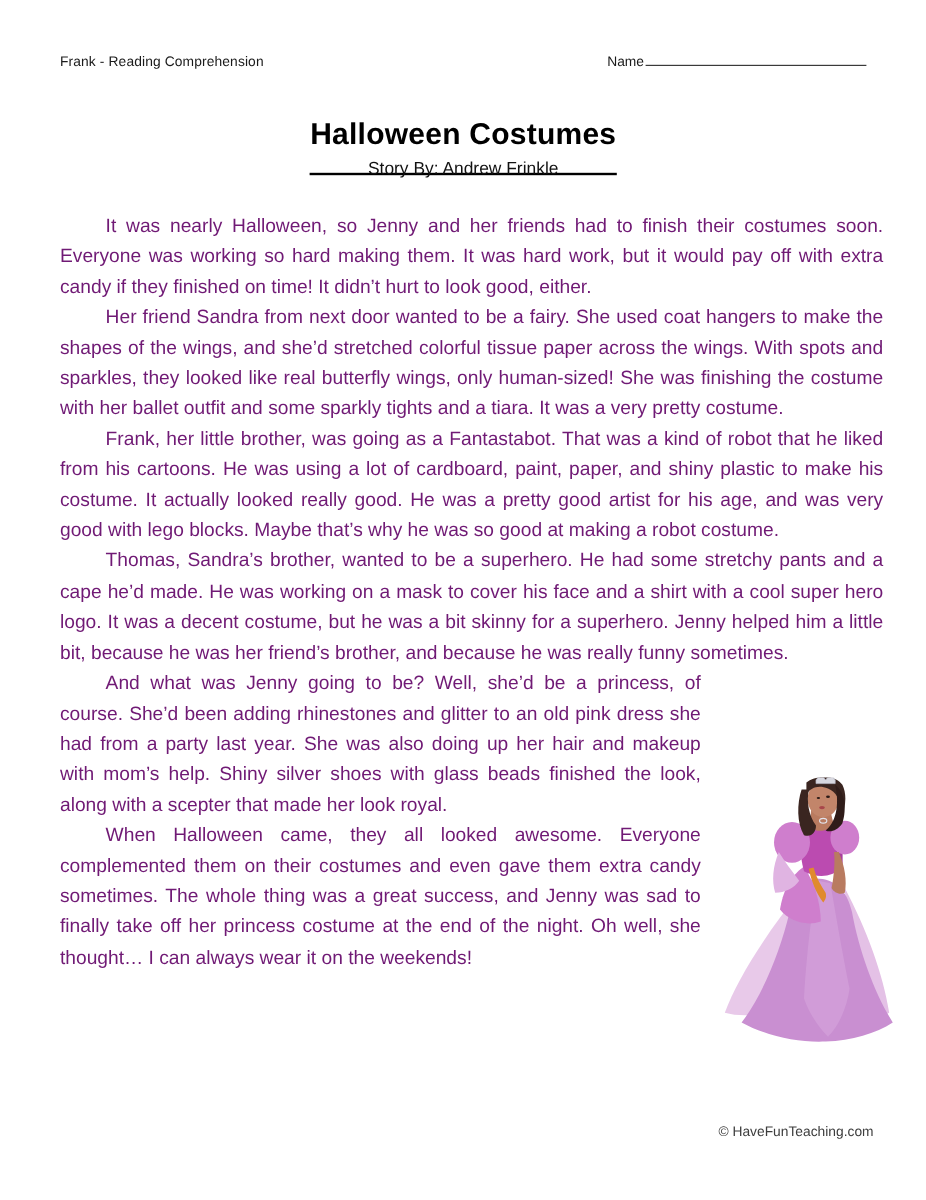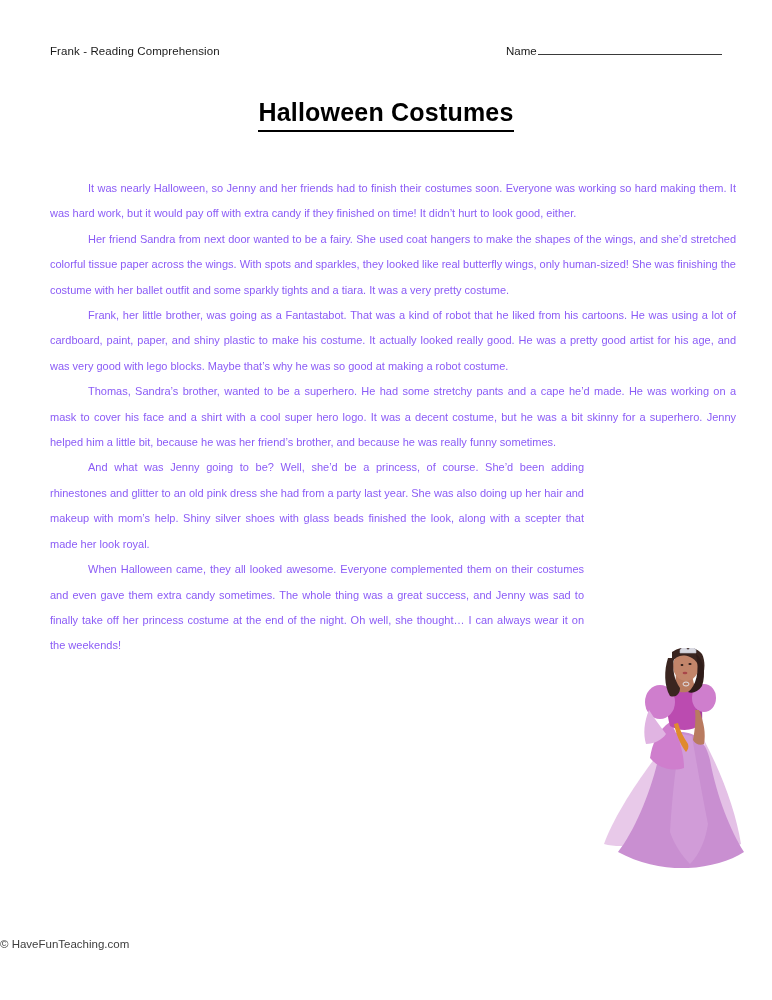--- a/index.html
+++ b/index.html
@@ -63,21 +63,21 @@
     width: 772px;
     text-align: center;
   }
   .title {
     display: inline-block;
     font-size: 25px;
     font-weight: bold;
     letter-spacing: 0.2px;
     color: #000000;
     border-bottom: 2px solid #000000;
-    padding-bottom: 4px;
+    padding-bottom: 18px;
     line-height: 1.12;
   }
   .byline {
     position: absolute;
     top: 133px;
     left: 0;
     width: 772px;
     text-align: center;
     font-size: 14.5px;
     color: #111111;
@@ -97,24 +97,24 @@
     width: 168px;
     height: 238px;
   }
 
   
   .story {
     position: absolute;
     top: 176px;
     left: 50px;
     width: 686px;
-    font-size: 11px;
+    font-size: 16px;
     line-height: 25.4px;
     text-align: justify;
-    color: #8b5cf6;
+    color: #701a75;
     -webkit-hyphens: none;
     hyphens: none;
   }
   .story p {
     margin: 0;
     text-indent: 38px;
     text-align: justify;
   }
   .story p:last-of-type {
     text-align: justify;
@@ -127,21 +127,21 @@
     shape-outside: inset(0);
     margin-top: 6px;
   }
 
   
   .footer {
     position: absolute;
     top: 938px;
     left: 0;
     width: 772px;
-    text-align: left;
+    text-align: right;
     font-size: 11.5px;
     color: #3d3d3d;
   }
   .footer .inner {
     display: inline-block;
     padding-right: 44px;
   }
 </style>
 </head>
 <body>
@@ -152,20 +152,21 @@
     <div class="skill-label">Frank - Reading Comprehension</div>
     <div class="name-block">
       <span class="name-label">Name</span>
       <span class="name-rule"></span>
     </div>
   </div>
 
   <div class="title-wrap">
     <span class="title">Halloween Costumes</span>
   </div>
+  <div class="byline">Story By: Andrew Frinkle</div>
 
   <div class="story">
     <p>It was nearly Halloween, so Jenny and her friends had to finish their costumes soon. Everyone was working so hard making them. It was hard work, but it would pay off with extra candy if they finished on time! It didn’t hurt to look good, either.</p>
     <p>Her friend Sandra from next door wanted to be a fairy. She used coat hangers to make the shapes of the wings, and she’d stretched colorful tissue paper across the wings. With spots and sparkles, they looked like real butterfly wings, only human-sized! She was finishing the costume with her ballet outfit and some sparkly tights and a tiara. It was a very pretty costume.</p>
     <p>Frank, her little brother, was going as a Fantastabot. That was a kind of robot that he liked from his cartoons. He was using a lot of cardboard, paint, paper, and shiny plastic to make his costume. It actually looked really good. He was a pretty good artist for his age, and was very good with lego blocks. Maybe that’s why he was so good at making a robot costume.</p>
     <p>Thomas, Sandra’s brother, wanted to be a superhero. He had some stretchy pants and a cape he’d made. He was working on a mask to cover his face and a shirt with a cool super hero logo. It was a decent costume, but he was a bit skinny for a superhero. Jenny helped him a little bit, because he was her friend’s brother, and because he was really funny sometimes.</p>
     <div class="art-shim"></div>
     <p>And what was Jenny going to be? Well, she’d be a princess, of course. She’d been adding rhinestones and glitter to an old pink dress she had from a party last year. She was also doing up her hair and makeup with mom’s help. Shiny silver shoes with glass beads finished the look, along with a scepter that made her look royal.</p>
     <p>When Halloween came, they all looked awesome. Everyone complemented them on their costumes and even gave them extra candy sometimes. The whole thing was a great success, and Jenny was sad to finally take off her princess costume at the end of the night. Oh well, she thought… I can always wear it on the weekends!</p>
   </div>

